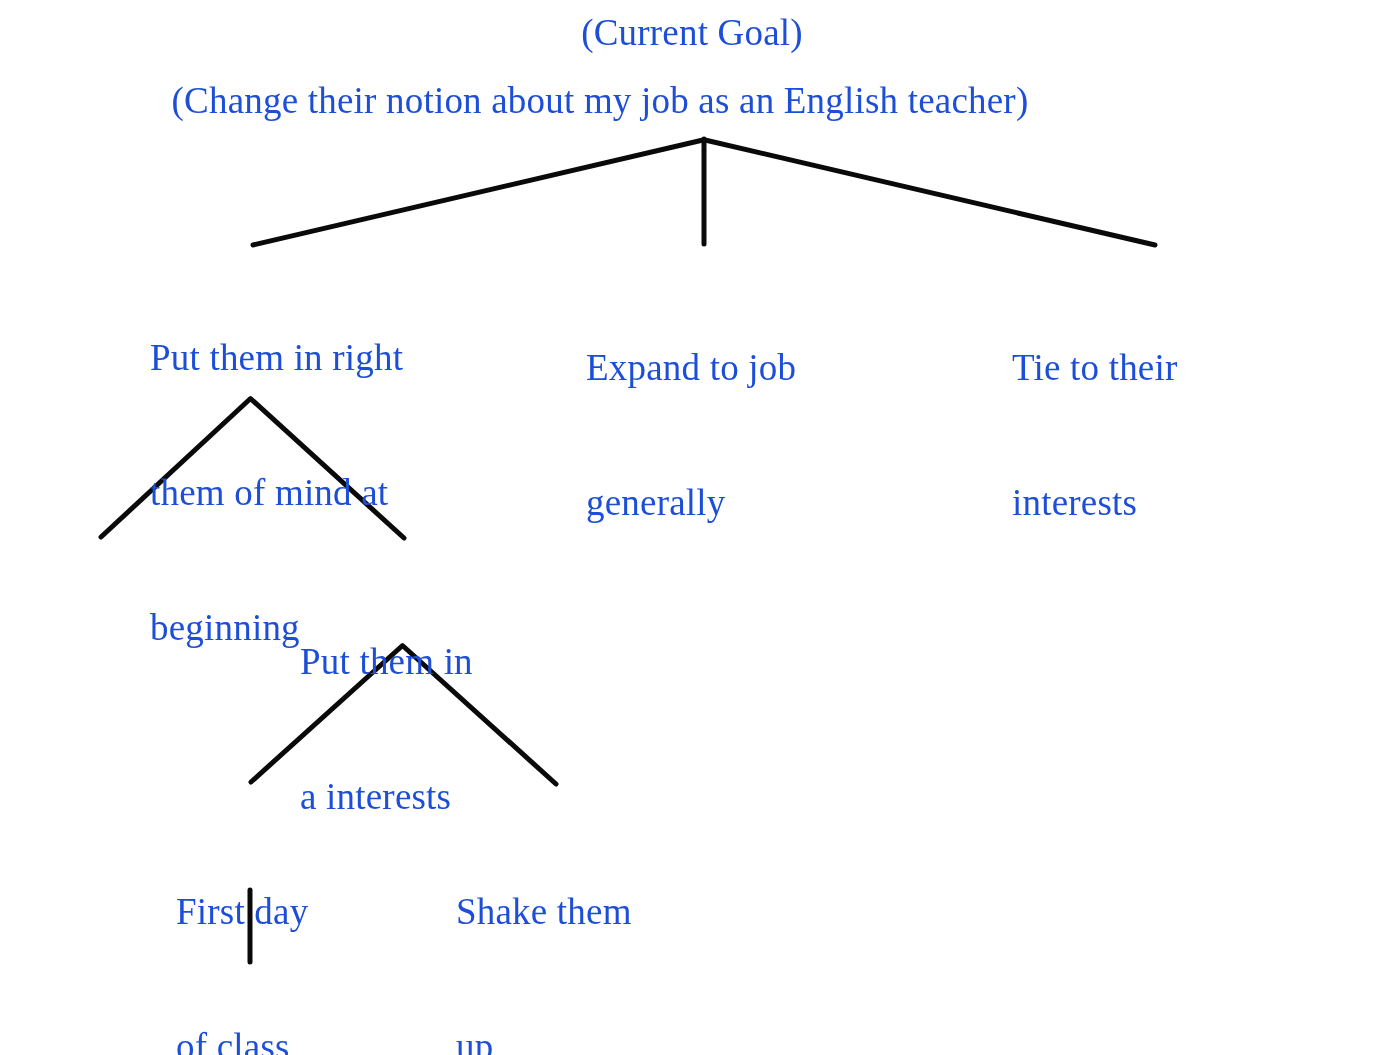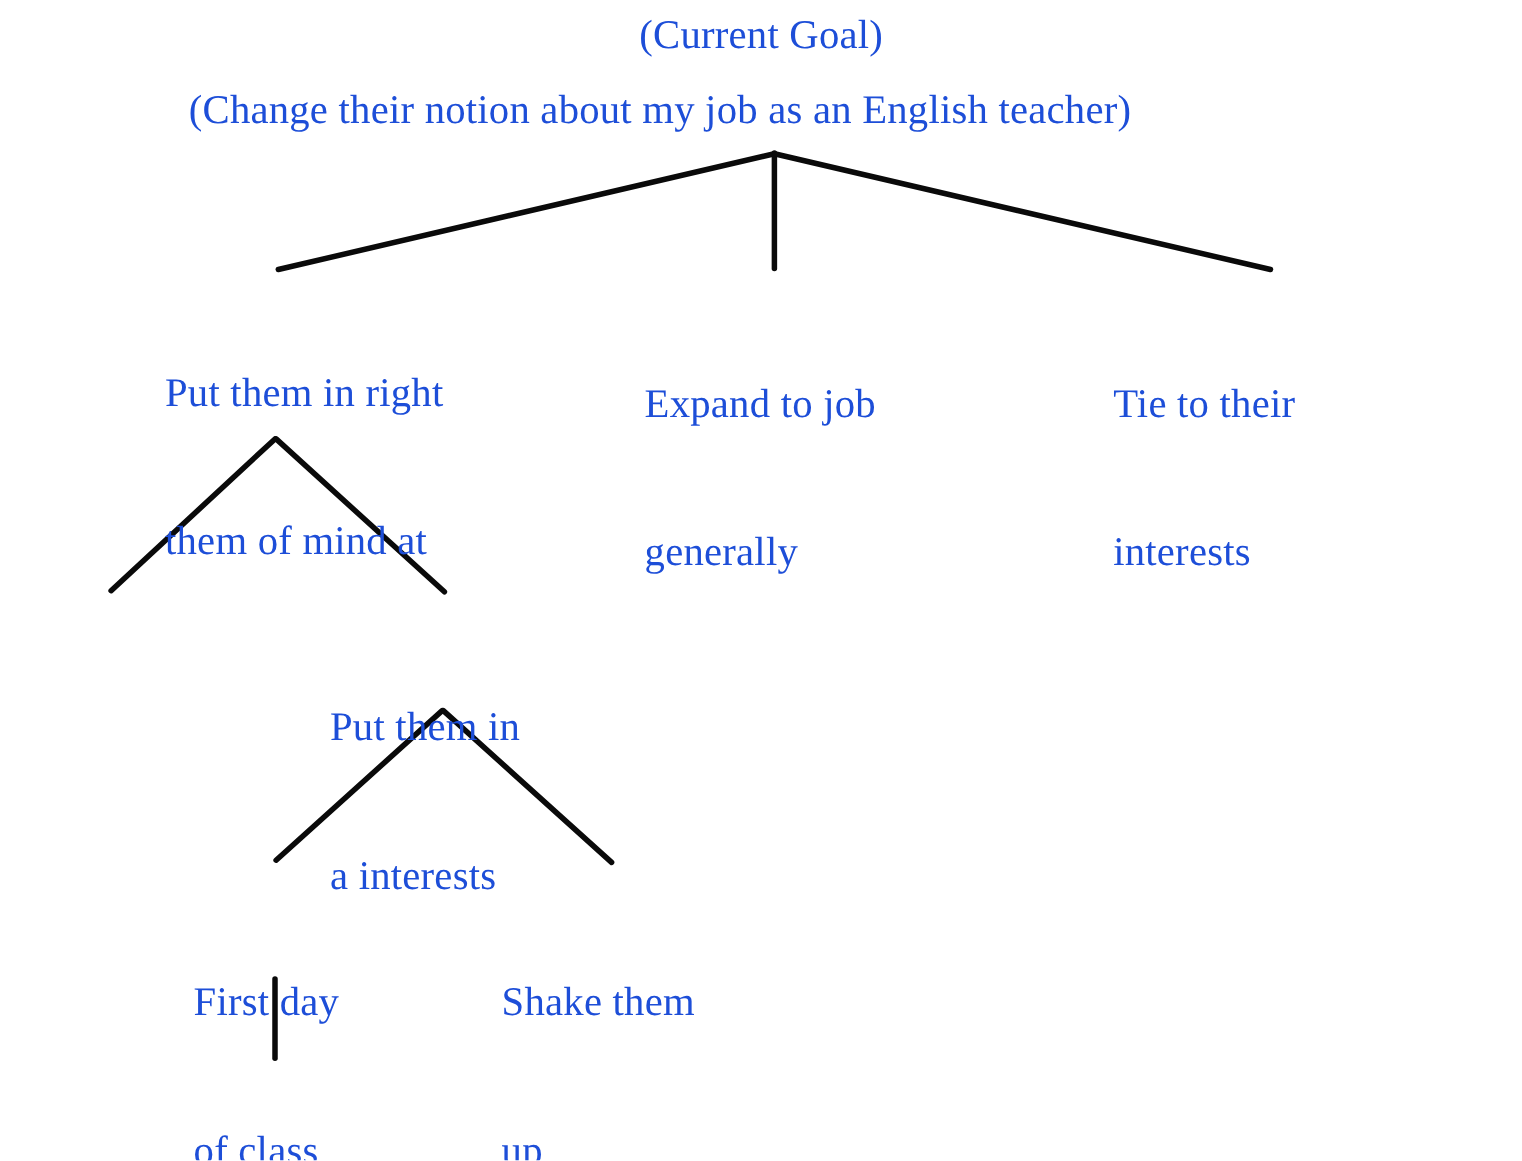--- a/index.html
+++ b/index.html
@@ -95,20 +95,21 @@
     </g>
   </svg>
 
   <div class="node root-line1">(Current Goal)</div>
 
   <div class="node root-line2">(Change their notion about my job as an English teacher)</div>
 
   <div class="node lvl1 n-put-right">
     <div>Put them in right</div>
     <div>them of mind at</div>
+    <div>beginning</div>
   </div>
 
   <div class="node lvl1 n-expand">
     <div>Expand to job</div>
     <div>generally</div>
   </div>
 
   <div class="node lvl1 n-tie">
     <div>Tie to their</div>
     <div>interests</div>

